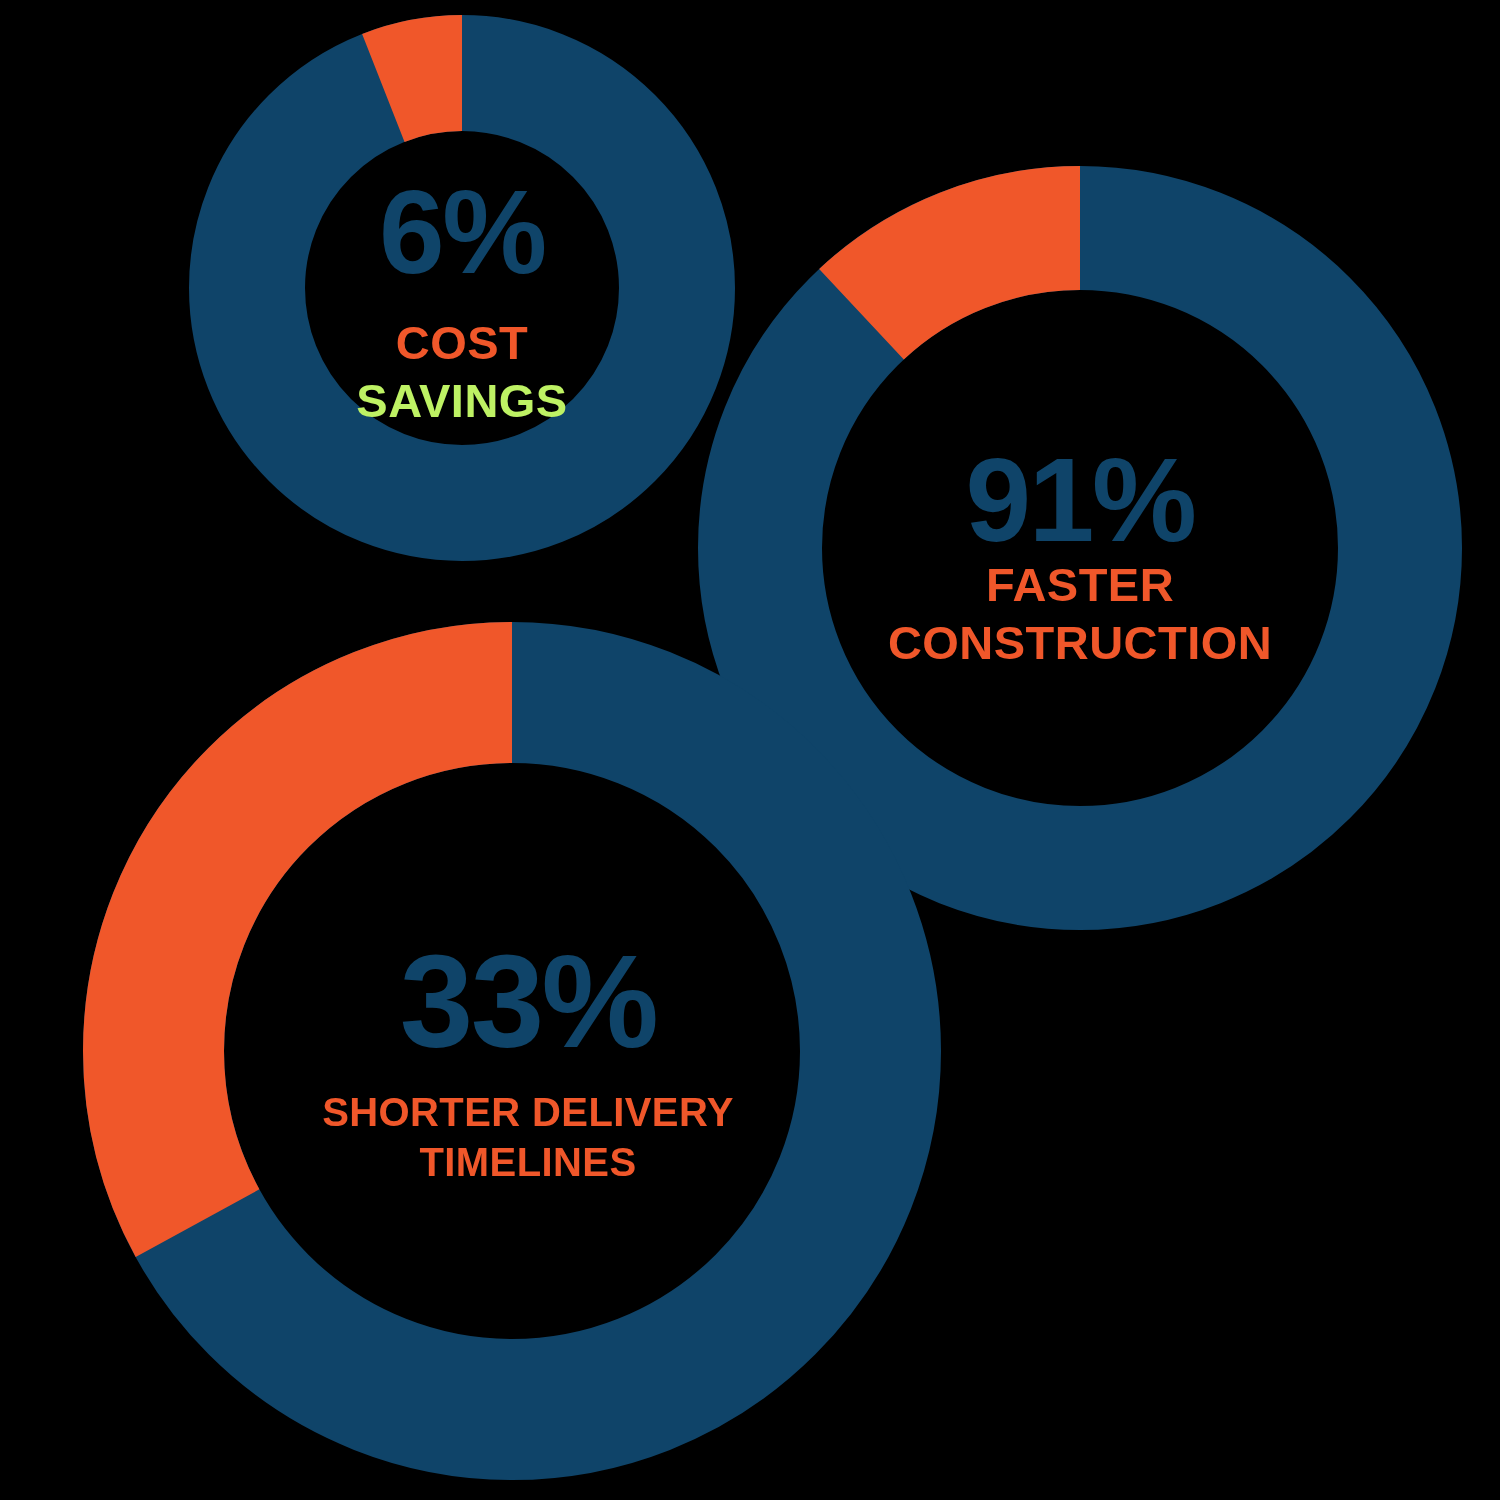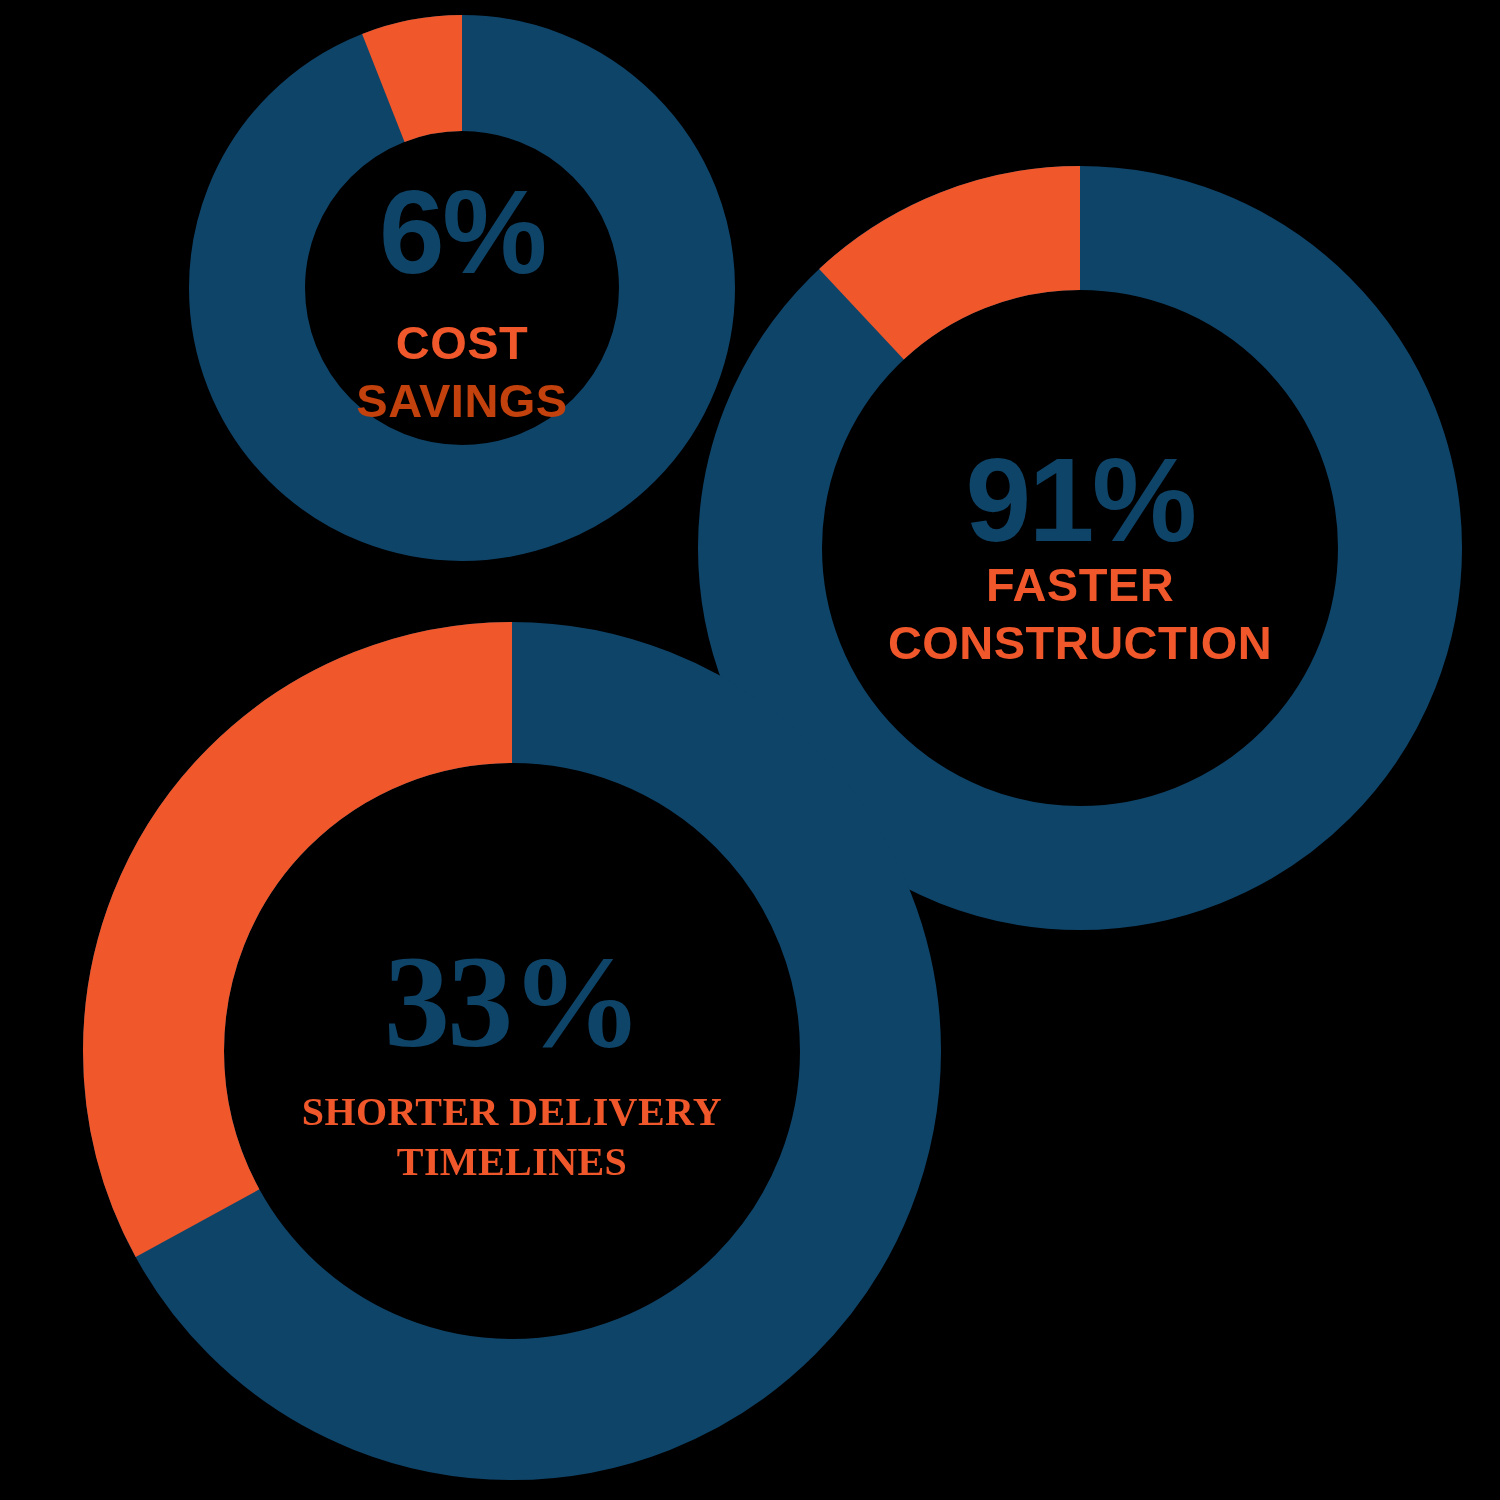--- a/index.html
+++ b/index.html
@@ -52,21 +52,21 @@
   #label-1 { left: 462px; top: 300px; width: 420px; }
   #label-1 .pct { font-size: 118px; }
   #label-1 .cap { font-size: 47px; margin-top: 26px; }
 
   
   #label-2 { left: 1080px; top: 555px; width: 520px; }
   #label-2 .pct { font-size: 118px; }
   #label-2 .cap { font-size: 47px; }
 
   
-  #label-3 { left: 512px; top: 1060px; width: 620px; font-family: Liberation Serif, serif; }
+  #label-3 { left: 528px; top: 1060px; width: 620px; }
   #label-3 .pct { font-size: 132px; }
   #label-3 .cap { font-size: 40px; margin-top: 22px; }
 </style>
 </head>
 <body style="background: rgb(0, 0, 0);">
 
 <div id="stage" style="background: rgb(0, 0, 0);">
 
   <svg class="rings" viewBox="0 0 1500 1500" aria-hidden="true">
 
@@ -82,21 +82,21 @@
 
     <g>
       <circle class="ring-base" cx="512" cy="1051" r="358.5" fill="none" stroke="#0F4469" stroke-width="141"></circle>
       <circle class="ring-accent" cx="512" cy="1051" r="358.5" fill="none" stroke="#F0572A" stroke-width="141" stroke-dasharray="743.33 1509.19" stroke-dashoffset="743.33" transform="rotate(-90 512 1051)"></circle>
     </g>
   </svg>
 
   <div class="label-block" id="label-1">
     <span class="pct" style="color:#0F4469">6%</span>
     <span class="cap" style="color:#F0572A">COST</span>
-    <span class="cap" style="color:#c2410c; margin-top:6px;">SAVINGS</span>
+    <span class="cap" style="color:#bef264; margin-top:6px;">SAVINGS</span>
   </div>
 
   <div class="label-block" id="label-2">
     <span class="pct" style="color:#0F4469">91%</span>
     <span class="cap" style="color:#F0572A">FASTER</span>
     <span class="cap" style="color:#F0572A; margin-top:6px;">CONSTRUCTION</span>
   </div>
 
   <div class="label-block" id="label-3">
     <span class="pct" style="color:#0F4469">33%</span>

